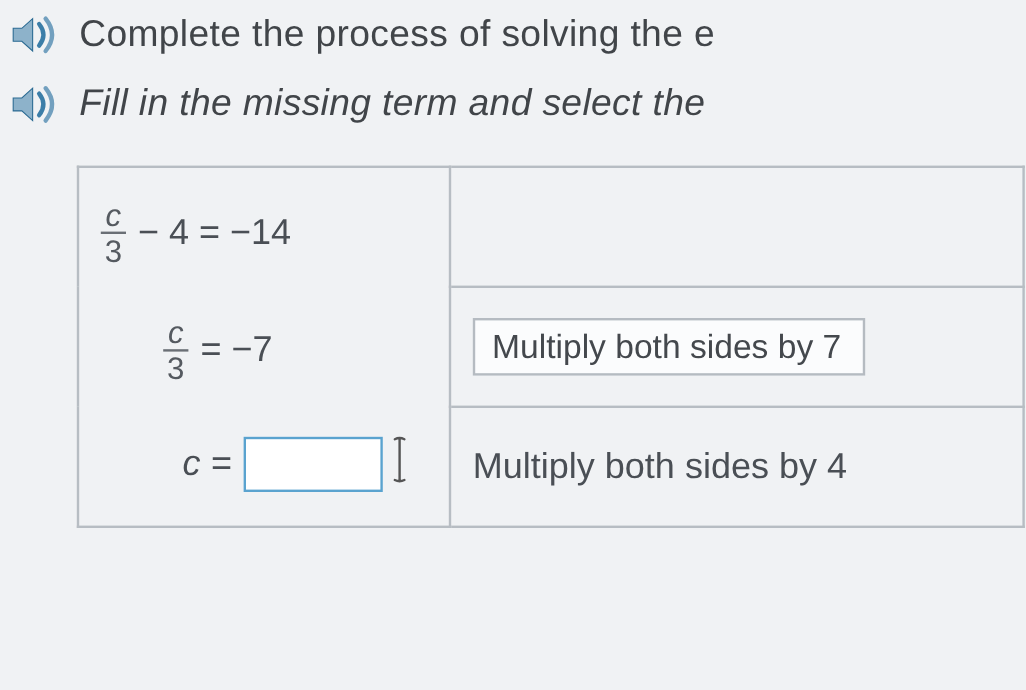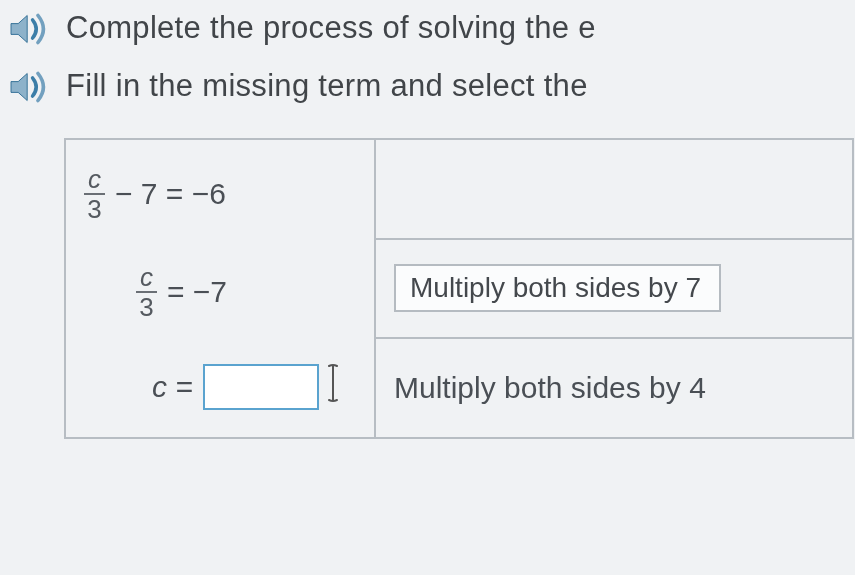--- a/index.html
+++ b/index.html
@@ -25,21 +25,21 @@
     display: flex;
     align-items: center;
     justify-content: center;
   }
   .speaker svg { width: 44px; height: 36px; }
   .prompt-text {
     font-size: 31px;
     color: #414549;
     letter-spacing: 0.3px;
   }
-  .prompt-text.italic { }
+  .prompt-text.italic { font-style: italic; }
   .table-wrap {
     margin: 22px 0 0 64px;
   }
   table.solve {
     border-collapse: collapse;
     width: 790px;
   }
   table.solve td {
     border: 2px solid #b7bdc3;
     padding: 16px 18px;
@@ -131,21 +131,21 @@
   <table class="solve">
     <tbody>
         <tr>
       <td class="eq-cell" rowspan="3" style="padding-top:26px; padding-bottom:26px;">
 
         <div class="eq-line" style="margin-bottom:42px;">
           <span class="frac">
             <span class="num">c</span>
             <span class="den">3</span>
           </span>
-          <span> − 7 = −6</span>
+          <span> − 4 = −14</span>
         </div>
 
         <div class="eq-line indent1" style="margin-bottom:42px;">
           <span class="frac">
             <span class="num">c</span>
             <span class="den">3</span>
           </span>
           <span> = −7</span>
         </div>
 

